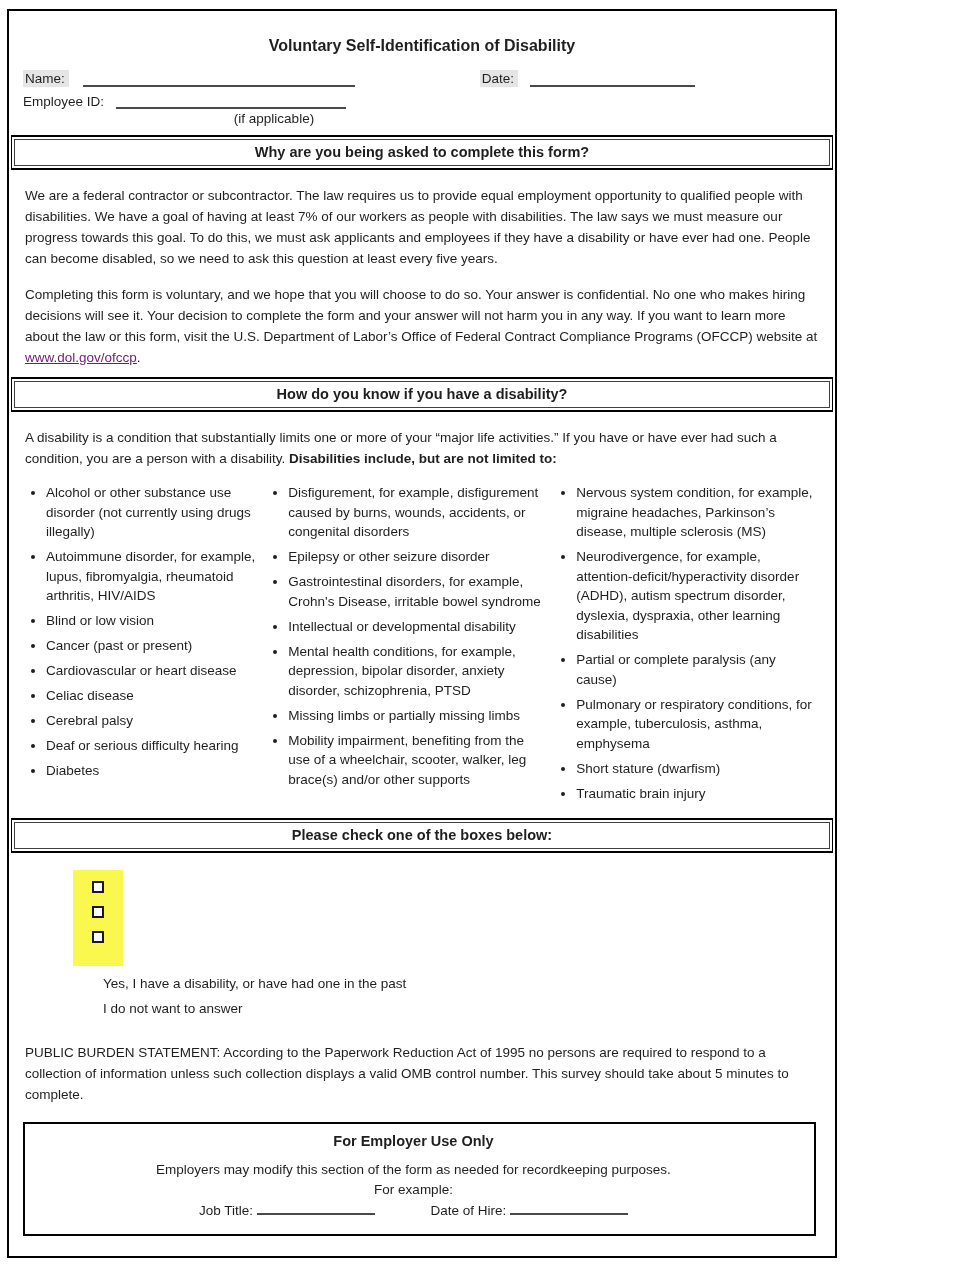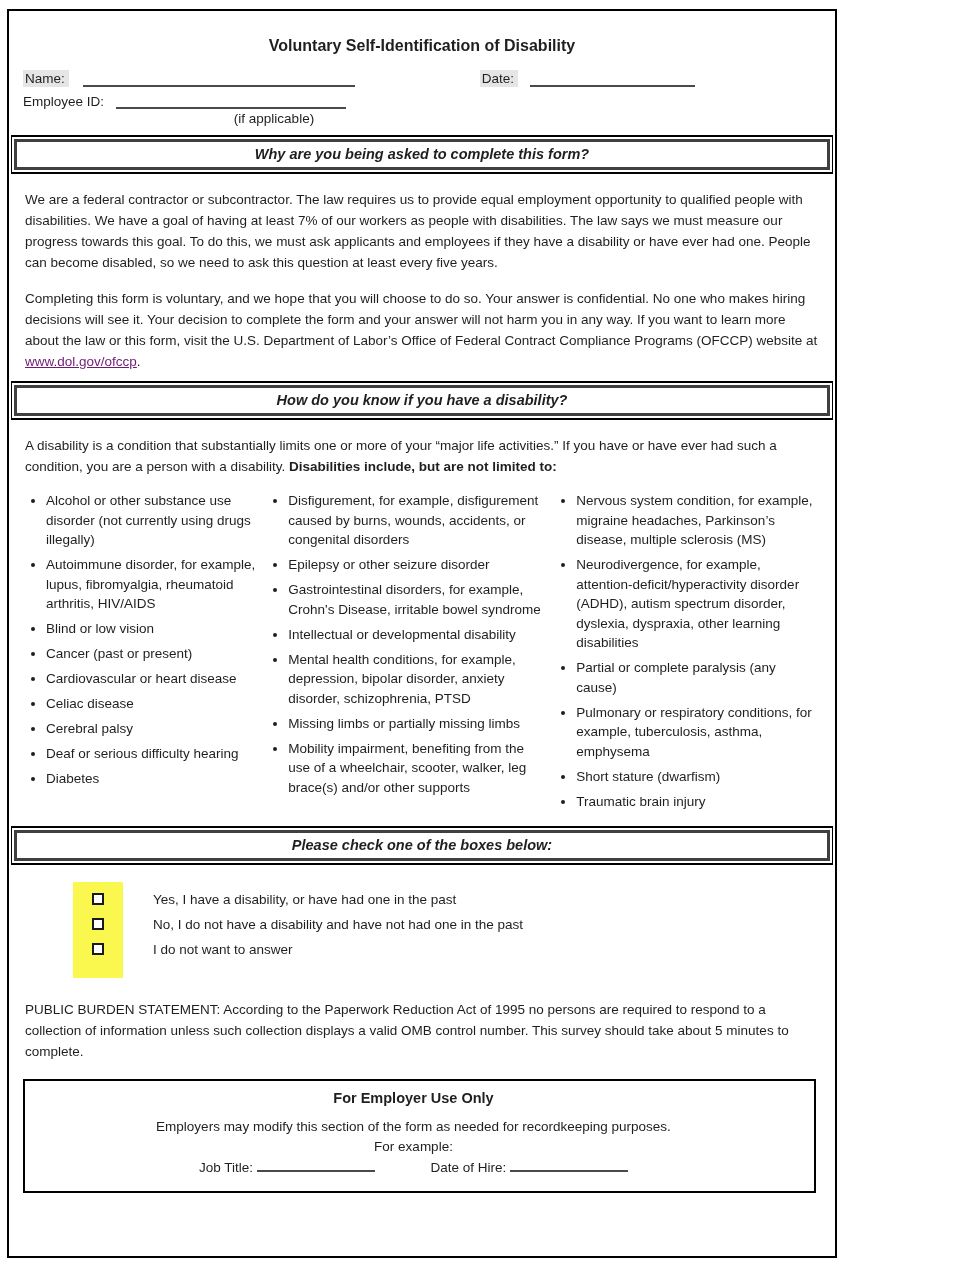--- a/index.html
+++ b/index.html
@@ -67,26 +67,25 @@
     margin-top: 2px;
   }
   .sec-hdr {
     margin: 9px 2px 0 2px;
     border: 1px solid #000;
     padding: 2px;
     border-top-width: 2px;
     border-bottom-width: 2px;
   }
   .sec-hdr-inner {
-    border: 3px solid #404040;
+    border: 1px solid #404040;
     text-align: center;
     font-weight: bold;
     font-size: 14.5px;
     padding: 4px 0 5px 0;
-    font-style: italic;
   }
   .para {
     padding: 0 16px;
     margin-top: 15px;
     line-height: 21px;
     text-align: left;
   }
   .para a, .link {
     color: #701a75;
     text-decoration: underline;
@@ -105,20 +104,21 @@
   .bullet-col li {
     line-height: 19.5px;
     margin-bottom: 5.5px;
   }
   .col-1 { width: 276px; }
   .col-2 { width: 330px; }
   .col-3 { width: 312px; }
   .check-area {
     display: flex;
     margin: 17px 0 0 64px;
+    flex-direction: column;
   }
   .check-strip {
     background: #FAF84F;
     width: 50px;
     padding: 5px 0 16px 0;
     display: flex;
     flex-direction: column;
     align-items: center;
   }
   .check-cell {
@@ -255,21 +255,20 @@
         </div>
       <div class="check-cell">
           <div class="checkbox"></div>
         </div>
       <div class="check-cell">
           <div class="checkbox"></div>
         </div>
     </div>
     <div class="check-labels">
       <div class="check-label">Yes, I have a disability, or have had one in the past</div>
-      <div class="check-label">No, I do not have a disability and have not had one in the past</div>
       <div class="check-label">I do not want to answer</div>
     </div>
   </div>
 
   <div class="burden">PUBLIC BURDEN STATEMENT: According to the Paperwork Reduction Act of 1995 no persons are required to respond to a collection of information unless such collection displays a valid OMB control number. This survey should take about 5 minutes to complete.</div>
 
   <div class="employer-box">
     <div class="employer-title">For Employer Use Only</div>
     <div class="employer-line">Employers may modify this section of the form as needed for recordkeeping purposes.</div>
     <div class="employer-line">For example:</div>

